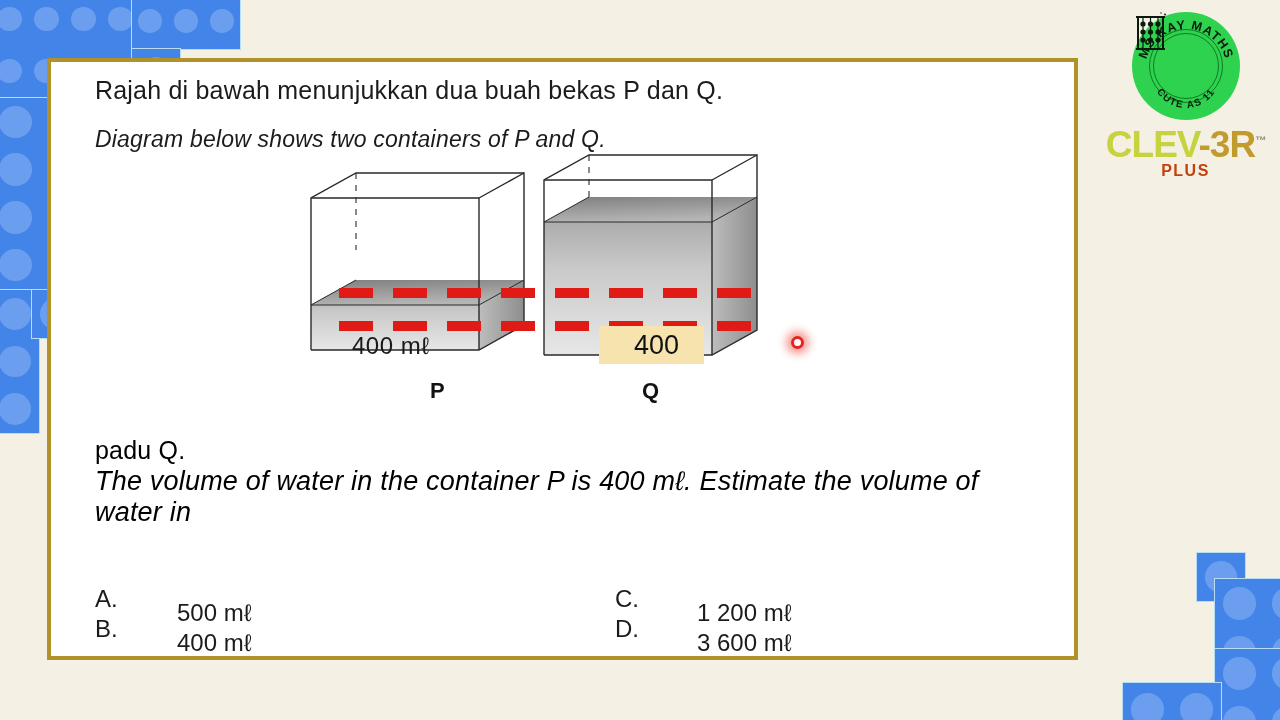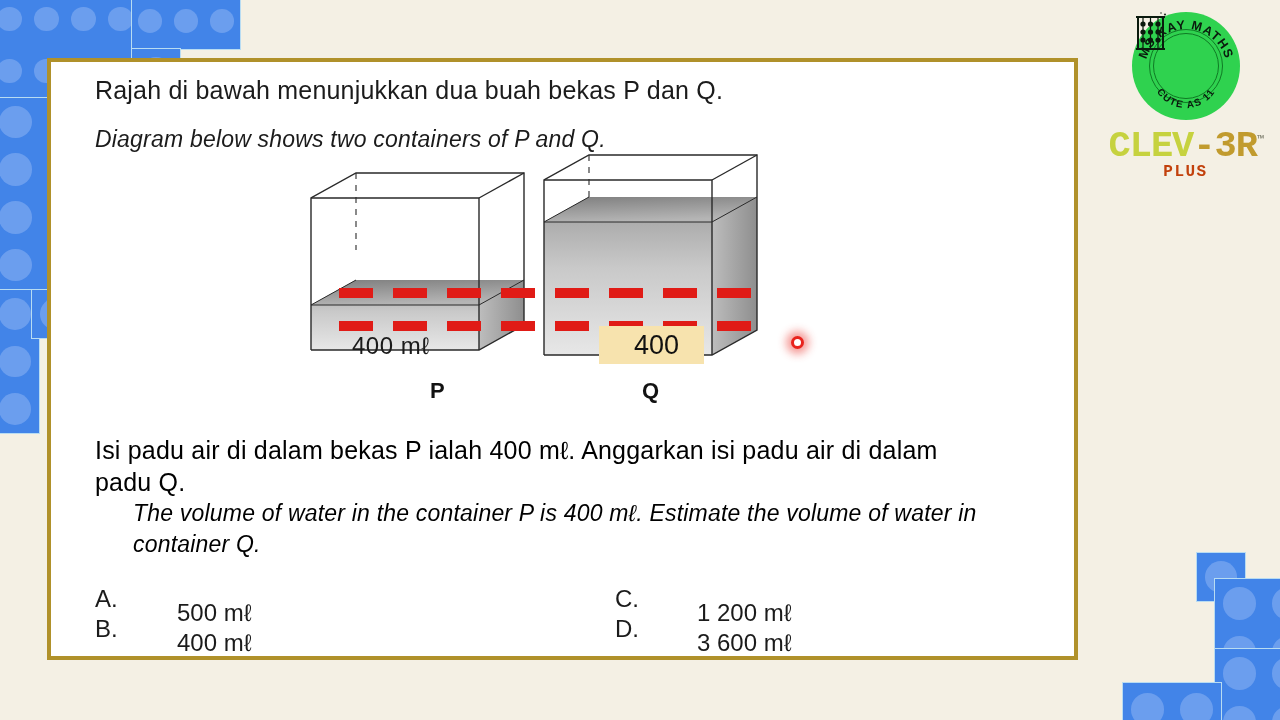--- a/index.html
+++ b/index.html
@@ -58,21 +58,21 @@
     font-size: 23px;
     font-style: italic;
     letter-spacing: .2px;
   }
 
   #stem { left: 44px; top: 14px; }
   #stem2 { left: 44px; top: 46px; margin-top: 18px; }
 
   #body { position: absolute; left: 44px; top: 372px; width: 950px; }
   #body .line-my { font-size: 25px; line-height: 32px; }
-  #body .line-en { font-size: 23px; line-height: 31px; margin-left: 38px; }
+  #body .line-en { font-size: 27px; line-height: 31px; }
 
   
   #options {
     position: absolute;
     left: 44px; top: 523px;
     width: 900px;
     display: grid;
     grid-template-columns: 520px 1fr;
     grid-auto-rows: 30px;
     font-size: 24px;
@@ -144,21 +144,20 @@
   #badge .ring2 {
     position: absolute; left: 21px; top: 21px; right: 21px; bottom: 21px;
     border: 1px solid #0f7a24; border-radius: 50%;
   }
   #badge svg { position: absolute; inset: 0; }
   #abacus { position: absolute; left: 36px; top: 33px; width: 37px; height: 42px; }
 
   #wordmark {
     position: absolute; left: 0; top: 112px; width: 175px;
     text-align: center;
-    font-family: Liberation Mono, monospace;
   }
   #wm1 {
     font-size: 37px; font-weight: bold; letter-spacing: -1px;
     line-height: 40px;
   }
   .clev { color: #c6d23f; }
   .r3 { color: #c19b2e; }
   .tm { font-size: 11px; vertical-align: super; color: #8a8a7a; }
   #wm2 {
     font-size: 16px; font-weight: bold; color: #c2410c;
@@ -360,24 +359,22 @@
 
       <div id="hi400">400</div>
 
       <div id="cursor"></div>
 
       <div id="dlabelP">P</div>
       <div id="dlabelQ">Q</div>
     </div>
 
     <div id="body">
-      <div class="line-my">Isi padu air di dalam bekas P ialah 400 mℓ. Anggarkan isi padu air di dalam</div>
       <div class="line-my">padu Q.</div>
       <div class="line-en">The volume of water in the container P is 400 mℓ. Estimate the volume of water in</div>
-      <div class="line-en">container Q.</div>
     </div>
 
     <div id="options">
       <div class="opt">
         <span class="key">A.</span>
         <span class="val">500 mℓ</span>
       </div>
       <div class="opt">
         <span class="key">C.</span>
         <span class="val">1 200 mℓ</span>

